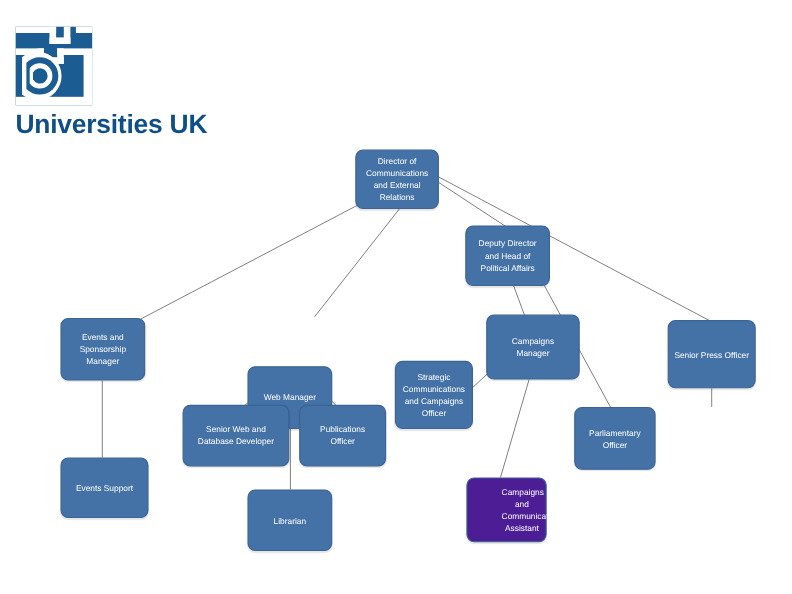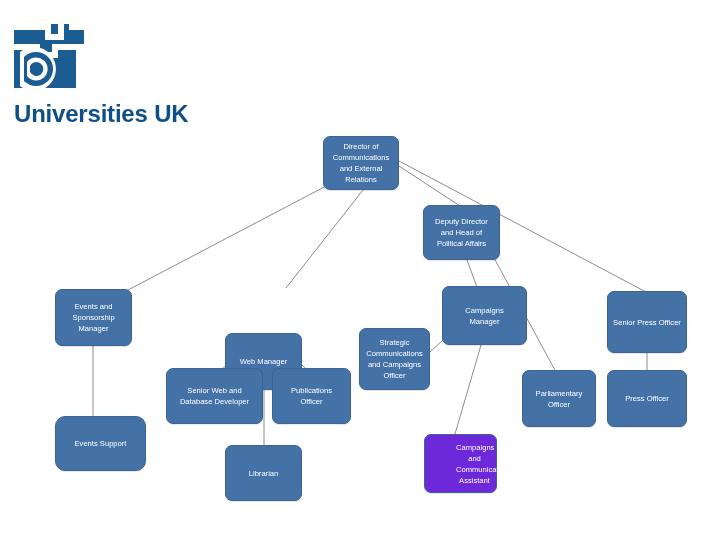--- a/index.html
+++ b/index.html
@@ -155,21 +155,21 @@
       <div class="node" style="left: 423px; top: 205px; width: 77px; height: 55px; background: rgb(68, 114, 166); border-color: rgb(59, 99, 148); color: rgb(255, 255, 255);">
         <span class="node-label">Deputy Director
 and Head of
 Political Affairs</span>
       </div>
       <div class="node" style="left: 55px; top: 289px; width: 77px; height: 57px; background: rgb(68, 114, 166); border-color: rgb(59, 99, 148); color: rgb(255, 255, 255);">
         <span class="node-label">Events and
 Sponsorship
 Manager</span>
       </div>
-      <div class="node" style="left: 55px; top: 416px; width: 91px; height: 55px; background: rgb(68, 114, 166); border-color: rgb(59, 99, 148); color: rgb(255, 255, 255); border-radius: 10px;">
+      <div class="node" style="left: 55px; top: 416px; width: 80px; height: 55px; background: rgb(68, 114, 166); border-color: rgb(59, 99, 148); color: rgb(255, 255, 255);">
         <span class="node-label">Events Support</span>
       </div>
       <div class="node" style="left: 225px; top: 287px; width: 77px; height: 57px; background: rgb(68, 114, 166); border-color: rgb(59, 99, 148); color: rgb(255, 255, 255); margin-top: 46px;">
         <span class="node-label">Web Manager</span>
       </div>
       <div class="node" style="left: 166px; top: 368px; width: 97px; height: 56px; background: rgb(68, 114, 166); border-color: rgb(59, 99, 148); color: rgb(255, 255, 255);">
         <span class="node-label">Senior Web and
 Database Developer</span>
       </div>
       <div class="node" style="left: 272px; top: 368px; width: 79px; height: 56px; background: rgb(68, 114, 166); border-color: rgb(59, 99, 148); color: rgb(255, 255, 255);">
@@ -182,30 +182,27 @@
       <div class="node" style="left: 359px; top: 328px; width: 71px; height: 62px; background: rgb(68, 114, 166); border-color: rgb(59, 99, 148); color: rgb(255, 255, 255);">
         <span class="node-label">Strategic
 Communications
 and Campaigns
 Officer</span>
       </div>
       <div class="node" style="left: 442px; top: 286px; width: 85px; height: 59px; background: rgb(68, 114, 166); border-color: rgb(59, 99, 148); color: rgb(255, 255, 255);">
         <span class="node-label">Campaigns
 Manager</span>
       </div>
-      <div class="node" style="left: 424px; top: 434px; width: 73px; height: 59px; background: #6d28d9; border-color: rgb(59, 99, 148); color: rgb(255, 255, 255); padding-left: 31px;">
+      <div class="node" style="left: 424px; top: 434px; width: 73px; height: 59px; background: #4c1d95; border-color: rgb(59, 99, 148); color: rgb(255, 255, 255); padding-left: 31px;">
         <span class="node-label">Campaigns  and
 Communications
 Assistant</span>
       </div>
       <div class="node" style="left: 522px; top: 370px; width: 74px; height: 57px; background: rgb(68, 114, 166); border-color: rgb(59, 99, 148); color: rgb(255, 255, 255);">
         <span class="node-label">Parliamentary
 Officer</span>
       </div>
       <div class="node" style="left: 607px; top: 291px; width: 80px; height: 62px; background: rgb(68, 114, 166); border-color: rgb(59, 99, 148); color: rgb(255, 255, 255); justify-content: flex-end;">
         <span class="node-label">Senior Press Officer</span>
       </div>
-      <div class="node" style="left: 607px; top: 370px; width: 80px; height: 57px; background: rgb(68, 114, 166); border-color: rgb(59, 99, 148); color: rgb(255, 255, 255);">
-        <span class="node-label">Press Officer</span>
-      </div>
     </div>
 
 </div>
 
 </body></html>

